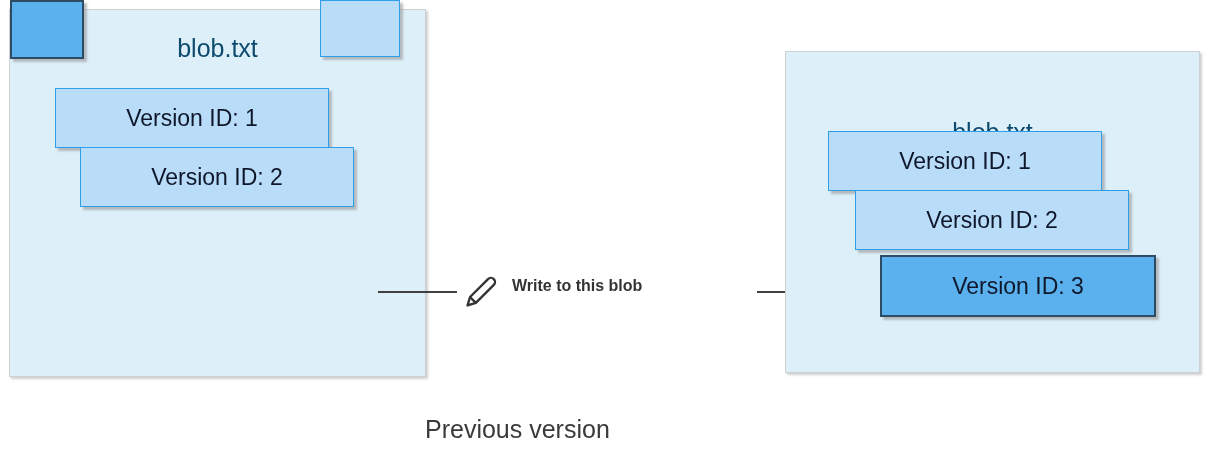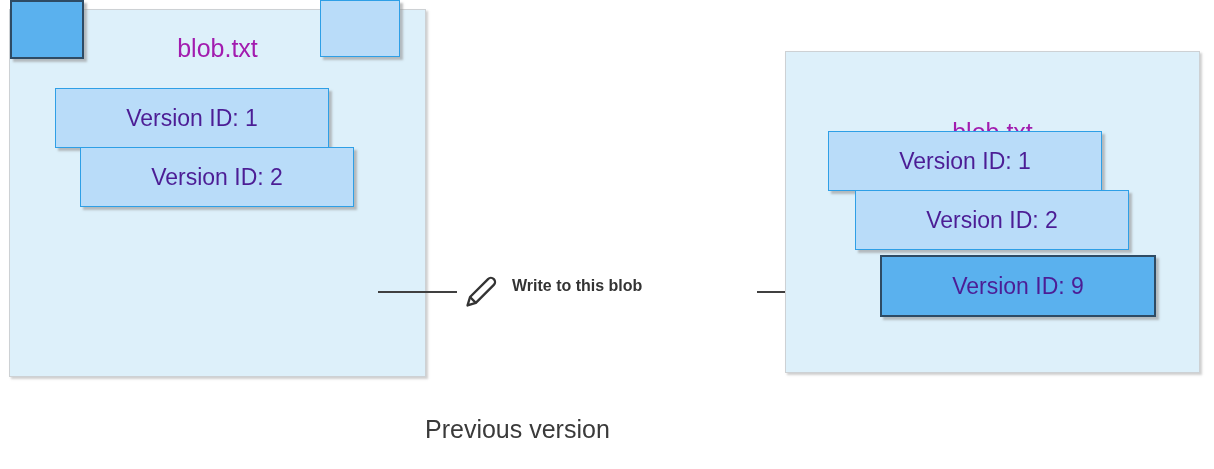--- a/index.html
+++ b/index.html
@@ -9,30 +9,30 @@
     color:#3a3a3a;background:#ffffff;
   }
   .blob-container{
     position:absolute;background:#ddf0fa;border:1px solid #cdd1d4;
     box-shadow:2px 2px 2px rgba(170,170,170,.55);
   }
   .blob-container.left{left:9px;top:9px;width:415px;height:366px;}
   .blob-container.right{left:785px;top:51px;width:413px;height:320px;}
   .blob-title{
     position:absolute;left:0;width:100%;text-align:center;
-    font-size:25px;color:#a21caf;
+    font-size:25px;color:#0c4a6e;
   }
   .blob-title.left-t{top:24px;}
   .blob-title.right-t{top:66px;}
   .version-card{
     position:absolute;width:272px;height:58px;
     background:#b9dcf9;border:1px solid #2e9fe6;
     box-shadow:3px 3px 2px rgba(150,150,150,.6);
     display:flex;align-items:center;justify-content:center;
-    font-size:23px;color:#4c1d95;
+    font-size:23px;color:#0f172a;
   }
   .version-card.current{
     background:#5ab1ee;border:2px solid #2e4b64;
   }
   .placeholder-box{
     position:absolute;left:53px;top:255px;width:323px;height:66px;
     background:#ffffff;border:2px dashed #1c7cc8;
     display:flex;align-items:center;justify-content:center;
     font-size:23px;font-style:italic;color:#3a3a3a;
   }
@@ -97,21 +97,21 @@
     <div class="blob-title right-t">blob.txt</div>
   </div>
 
   <div class="version-card" style="left:828px;top:131px;">
     <span>Version ID: 1</span>
   </div>
   <div class="version-card" style="left:855px;top:190px;">
     <span>Version ID: 2</span>
   </div>
   <div class="version-card current" style="left:880px;top:255px;">
-    <span>Version ID: 9</span>
+    <span>Version ID: 3</span>
   </div>
 
   <div class="legend-swatch swatch-current"></div>
 
   <div class="legend-swatch swatch-previous"></div>
   <div class="legend-label previous-l">Previous version</div>
 
 </div>
 
 </body></html>

